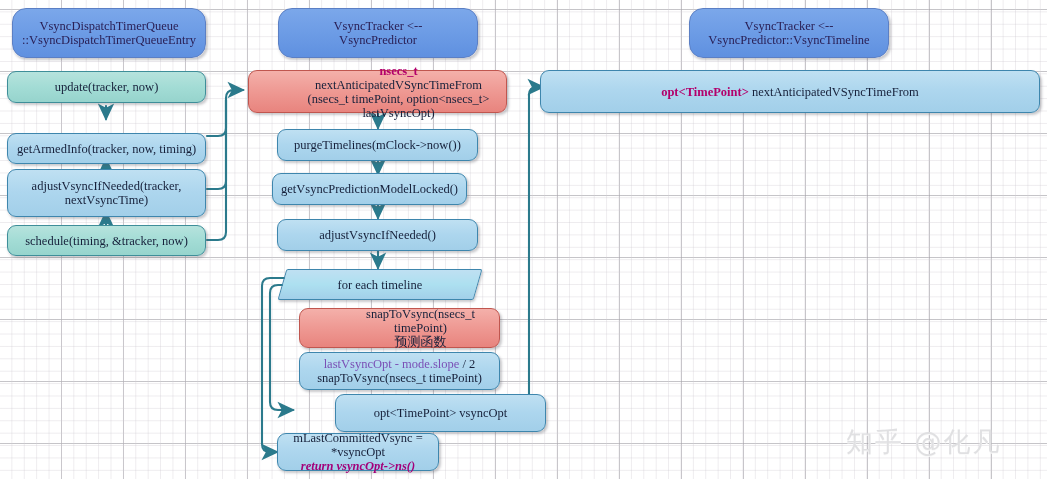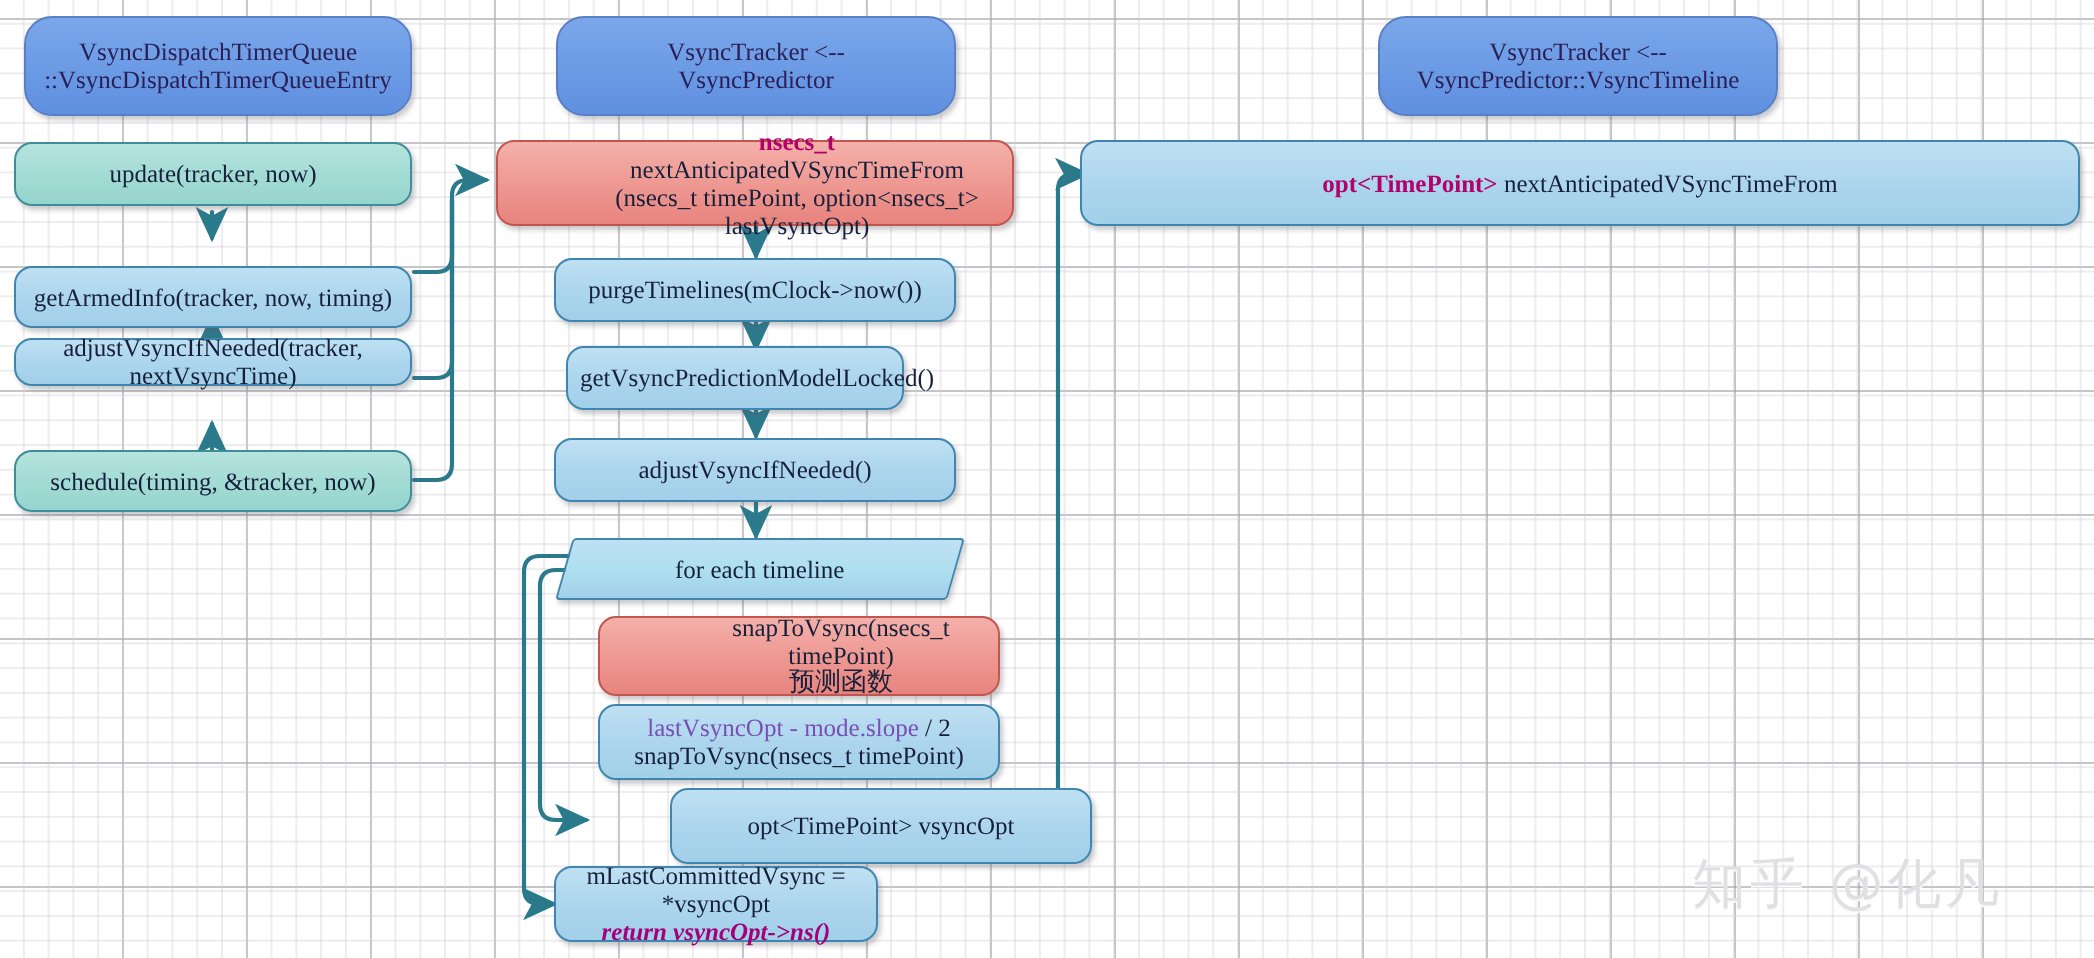--- a/index.html
+++ b/index.html
@@ -152,21 +152,21 @@
 </div>
 
 <div class="node teal" style="left:7px;top:71px;width:199px;height:32px;">
   <div class="inner"><span>update(tracker, now)</span></div>
 </div>
 
 <div class="node blue" style="left:7px;top:121px;width:199px;height:31px;margin-top:12px;">
   <div class="inner"><span>getArmedInfo(tracker, now, timing)</span></div>
 </div>
 
-<div class="node blue" style="left:7px;top:169px;width:199px;height:24px;">
+<div class="node blue" style="left:7px;top:169px;width:199px;height:48px;">
   <div class="inner">
     <div>adjustVsyncIfNeeded(tracker,</div>
     <div>nextVsyncTime)</div>
   </div>
 </div>
 
 <div class="node teal" style="left:7px;top:225px;width:199px;height:31px;">
   <div class="inner"><span>schedule(timing, &amp;tracker, now)</span></div>
 </div>
 
@@ -174,21 +174,21 @@
   <div class="inner">
     <div><span class="kw">nsecs_t</span><span> nextAnticipatedVSyncTimeFrom</span></div>
     <div>(nsecs_t timePoint, option&lt;nsecs_t&gt; lastVsyncOpt)</div>
   </div>
 </div>
 
 <div class="node blue" style="left:277px;top:129px;width:201px;height:32px;">
   <div class="inner"><span>purgeTimelines(mClock-&gt;now())</span></div>
 </div>
 
-<div class="node blue" style="left:283px;top:173px;width:169px;height:32px;">
+<div class="node blue" style="left:272px;top:173px;width:195px;height:32px;">
   <div class="inner"><span>getVsyncPredictionModelLocked()</span></div>
 </div>
 
 <div class="node blue" style="left:277px;top:219px;width:201px;height:32px;">
   <div class="inner"><span>adjustVsyncIfNeeded()</span></div>
 </div>
 
 <div class="node para" style="left:282px;top:269px;width:196px;height:31px;">
   <div class="inner"><span>for each timeline</span></div>
 </div>

